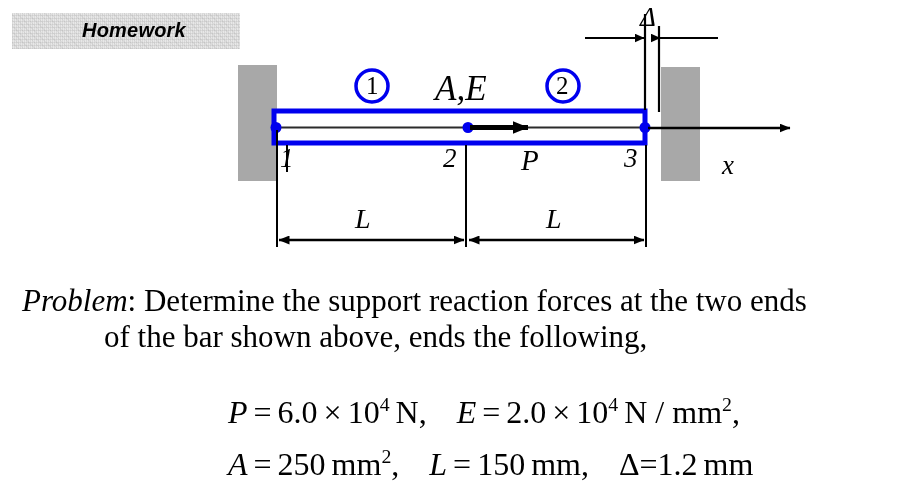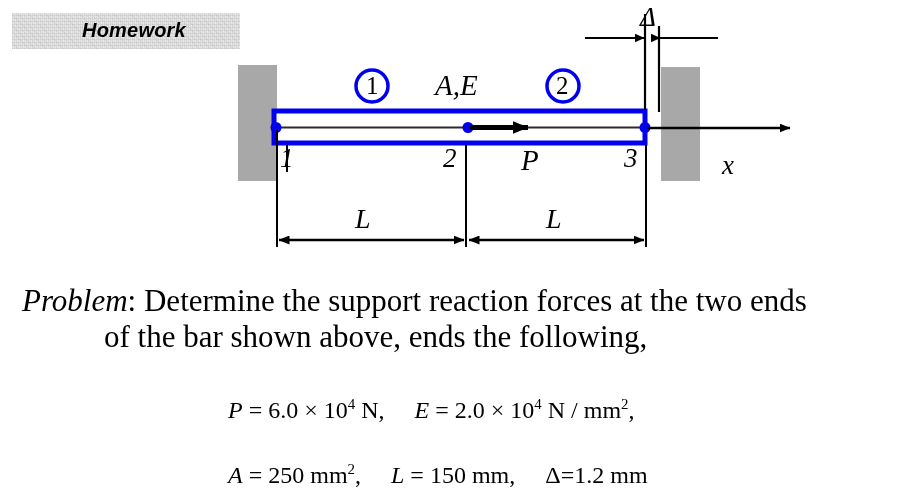--- a/index.html
+++ b/index.html
@@ -92,27 +92,27 @@
   
   #givens {
     position: absolute;
     left: 0;
     top: 387px;
     width: 914px;
   }
   .given-line {
     position: absolute;
     font-family: "Liberation Serif", serif;
-    font-size: 24px;
+    font-size: 32px;
     line-height: 34px;
     white-space: nowrap;
     color: #000000;
   }
   #given-line-1 { left: 228px; top: 0px; }
-  #given-line-2 { left: 228px; top: 65px; }
+  #given-line-2 { left: 228px; top: 52px; }
   .var { font-style: italic; }
   .unit { font-style: normal; }
   sup.exp {
     font-size: 0.62em;
     vertical-align: super;
     font-style: normal;
   }
   .gap-sm { display: inline-block; width: 6px; }
   .gap-md { display: inline-block; width: 30px; }
 </style>
@@ -181,21 +181,21 @@
 
       <line x1="469" y1="240" x2="644" y2="240" stroke="#000000" stroke-width="2.6" marker-start="url(#arrowL)" marker-end="url(#arrowR)"></line>
 
       <line x1="287" y1="145" x2="287" y2="172" stroke="#000000" stroke-width="2"></line>
     </svg>
 
     <div class="fig-text" style="left:366px; top:73px; font-size:25px; font-style:normal;">1</div>
 
     <div class="fig-text" style="left:556px; top:73px; font-size:25px; font-style:normal;">2</div>
 
-    <div class="fig-text" style="left:435px; top:71px; font-size:29px;">A,E</div>
+    <div class="fig-text" style="left:435px; top:71px; font-size:35px;">A,E</div>
 
     <div class="fig-text" style="left:280px; top:145px; font-size:27px;">1</div>
 
     <div class="fig-text" style="left:443px; top:145px; font-size:27px;">2</div>
 
     <div class="fig-text" style="left:624px; top:145px; font-size:27px;">3</div>
 
     <div class="fig-text" style="left:521px; top:146px; font-size:29px;">P</div>
 
     <div class="fig-text" style="left:640px; top:4px; font-size:27px;">Δ</div>

